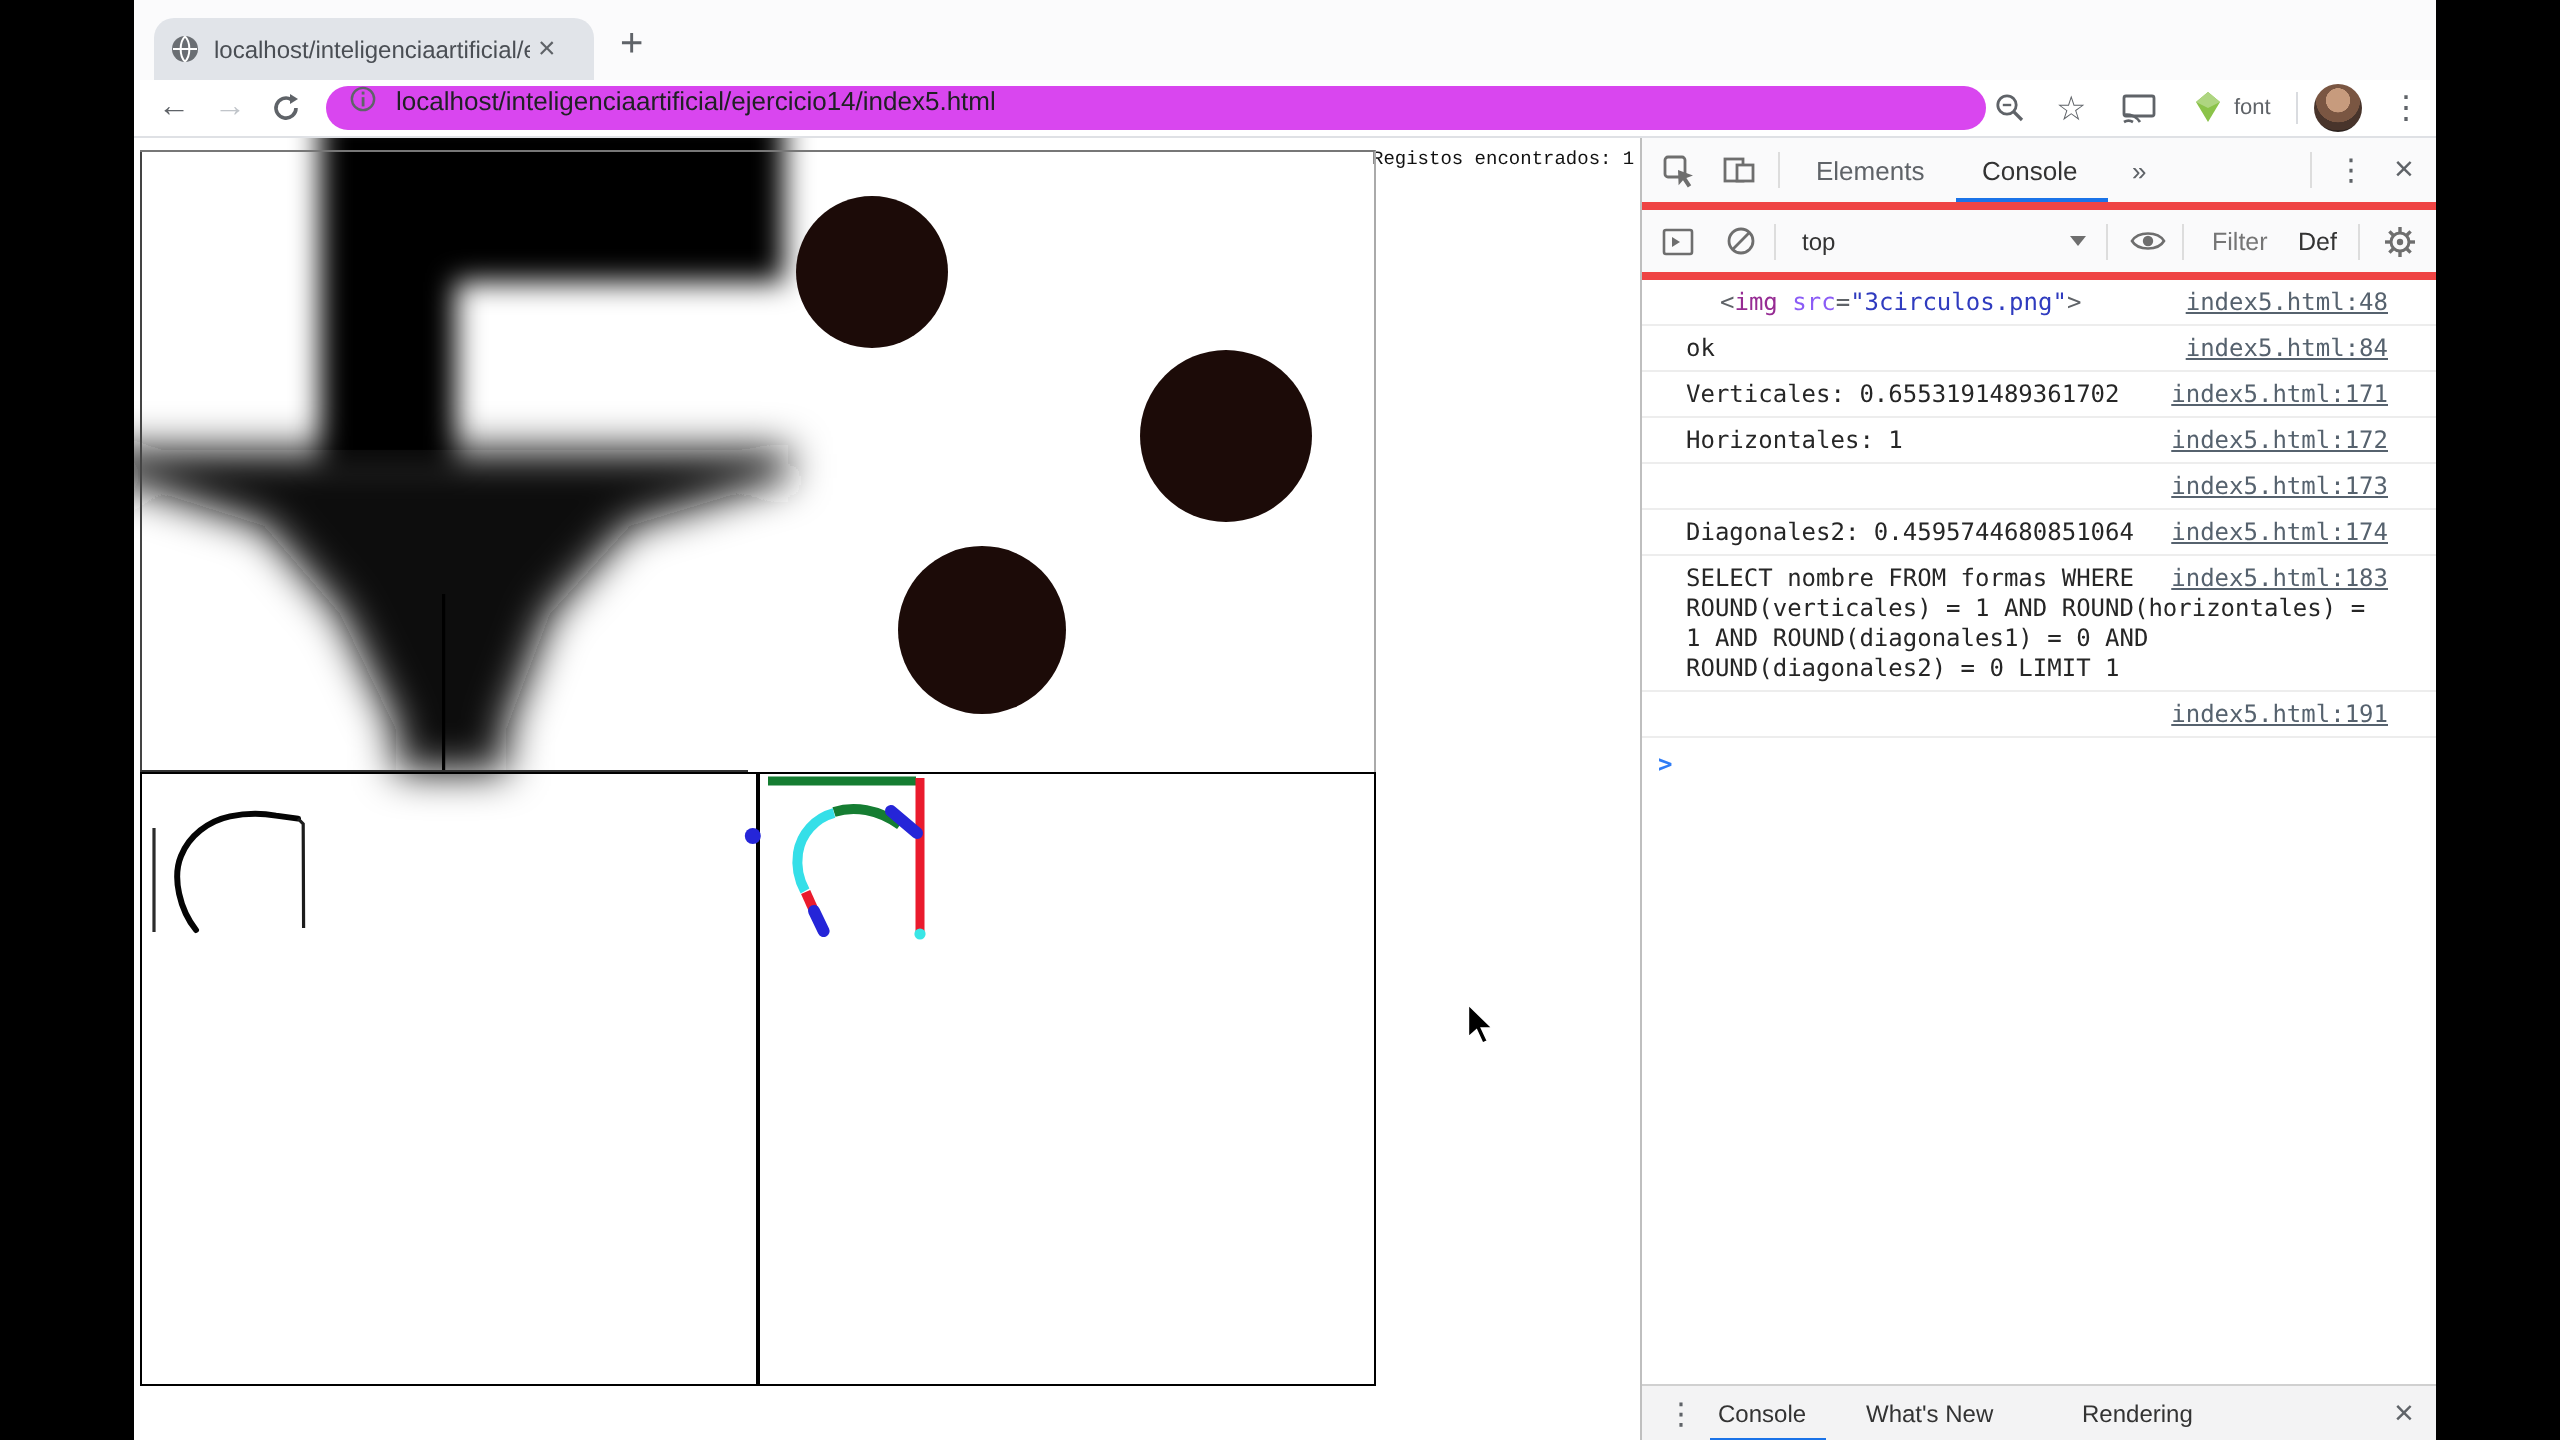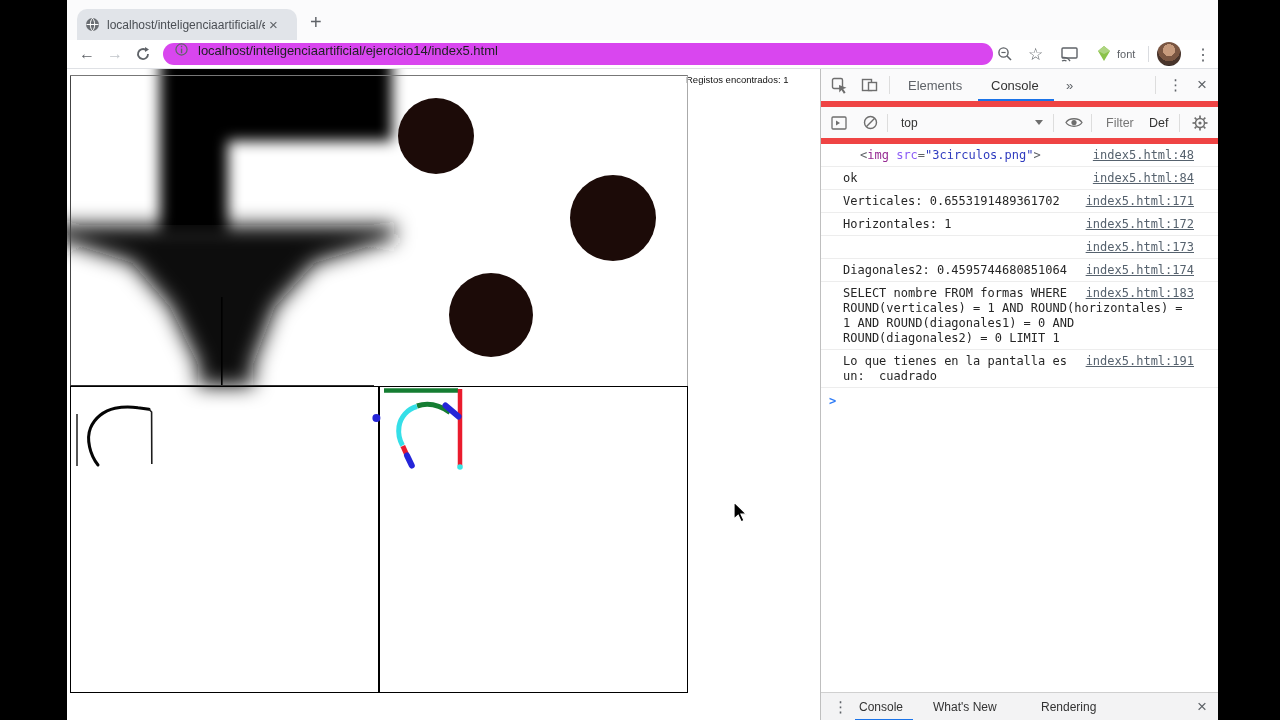--- a/index.html
+++ b/index.html
@@ -24,34 +24,34 @@
   .url{font-size:13px;color:#202124;margin-left:10px;font-weight:500;}
   .tb-right{position:absolute;top:0;height:28px;display:flex;align-items:center;}
   .tb-ico{color:#5f6368;}
   .avatar{width:24px;height:24px;border-radius:50%;
      background:radial-gradient(circle at 50% 34%,#c79b7d 0 30%,#7a5642 31% 55%,#48342b 56% 75%,#2e2420 76% 100%);}
   .vsep{width:1px;height:16px;background:#dadce0;}
 
   
   .content{display:flex;height:652px;}
   .page{position:relative;width:753px;background:#fff;overflow:hidden;}
-  .records{position:absolute;left:619px;top:5px;font-size:9.5px;color:#111;}
+  .records{position:absolute;left:619px;top:5px;font-size:9.5px;color:#111;font-family:Liberation Mono, monospace;}
 
   .panel{position:absolute;box-sizing:border-box;}
   .blurrybox{left:3px;top:6px;width:304px;height:311px;}
   .circlesbox{left:307px;top:6px;width:314px;height:311px;border-top:1px solid #777;border-right:1px solid #aaa;}
   .boxBL{left:3px;top:317px;width:309px;height:307px;border:1px solid #000;overflow:visible;}
   .boxBR{left:312px;top:317px;width:309px;height:307px;border:1px solid #000;overflow:visible;}
   .panel svg{display:block;overflow:visible;}
 
   .cursor{position:absolute;left:666px;top:432px;}
 
   
   .devtools{width:398px;background:#fff;border-left:1px solid #bfbfbf;display:flex;flex-direction:column;box-sizing:border-box;}
-  .dt-bar{position:relative;background:#fafafb;border-bottom:6px solid #ef4444;flex:none;}
+  .dt-bar{position:relative;background:#fafafb;border-bottom:4px solid #ef4444;flex:none;}
   .dt-bar1{height:32px;}
   .dt-bar2{height:31px;}
   .dt-bar .abs{position:absolute;top:0;height:100%;display:flex;align-items:center;}
   .dt-tab{font-size:13px;color:#5f6368;}
   .dt-tab.active{color:#333;}
   .dt-underline{position:absolute;left:157px;bottom:0;width:76px;height:2.5px;background:#1a73e8;}
   .dt-sep{position:absolute;top:7px;width:1px;height:18px;background:#ddd;}
   .dots{font-size:15px;color:#5f6368;}
   .xclose{font-size:17px;color:#5f6368;}
   .ddtri{width:0;height:0;border-left:4px solid transparent;border-right:4px solid transparent;border-top:5px solid #6e6e6e;}
@@ -297,21 +297,21 @@
 
       <div class="dt-console">
         <div>
             <div class="crow indent"><span class="clink">index5.html:48</span><span class="ctext"><span class="tok-p">&lt;</span><span class="tok-tag">img</span><span class="tok-p"> </span><span class="tok-attr">src</span><span class="tok-p">=</span><span class="tok-val">"3circulos.png"</span><span class="tok-p">&gt;</span></span></div>
             <div class="crow"><span class="clink">index5.html:84</span><span class="ctext">ok</span></div>
             <div class="crow"><span class="clink">index5.html:171</span><span class="ctext">Verticales: 0.6553191489361702</span></div>
             <div class="crow"><span class="clink">index5.html:172</span><span class="ctext">Horizontales: 1</span></div>
             <div class="crow"><span class="clink">index5.html:173</span></div>
             <div class="crow"><span class="clink">index5.html:174</span><span class="ctext">Diagonales2: 0.4595744680851064</span></div>
             <div class="crow"><span class="clink">index5.html:183</span><span class="ctext">SELECT nombre FROM formas WHERE ROUND(verticales) = 1 AND ROUND(horizontales) = 1 AND ROUND(diagonales1) = 0 AND ROUND(diagonales2) = 0 LIMIT 1</span></div>
-            <div class="crow"><span class="clink">index5.html:191</span><span class="ctext">Lo que tienes en la pantalla es un:  cuadrado</span></div>
+            <div class="crow"><span class="clink">index5.html:191</span></div>
           </div>
         <div class="prompt">&gt;</div>
       </div>
 
       <div class="dt-drawer">
         <div class="abs" style="position:absolute;left:12px;top:0;height:100%;display:flex;align-items:center">
             <span class="dots">⋮</span>
           </div>
         <div style="position:absolute;left:38px;top:0;height:100%;display:flex;align-items:center">
             <span class="drawer-tab">Console</span>

